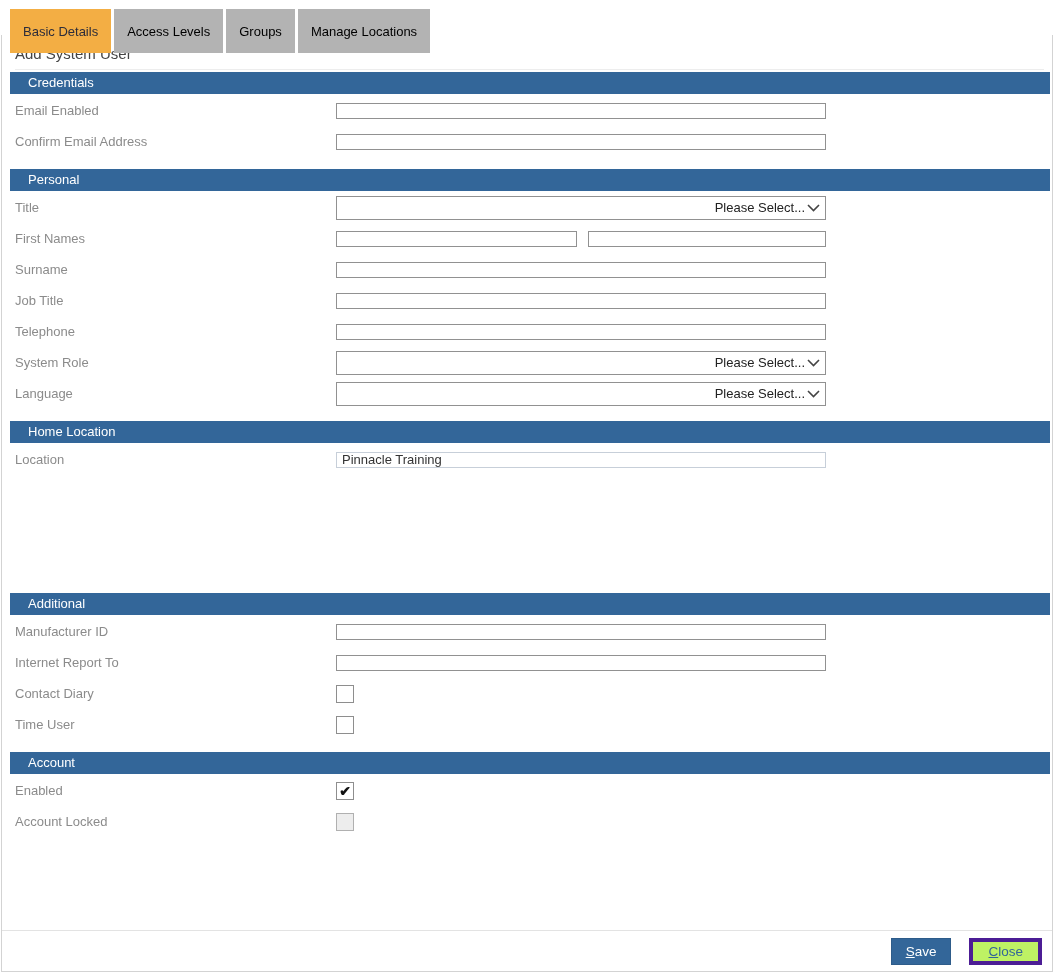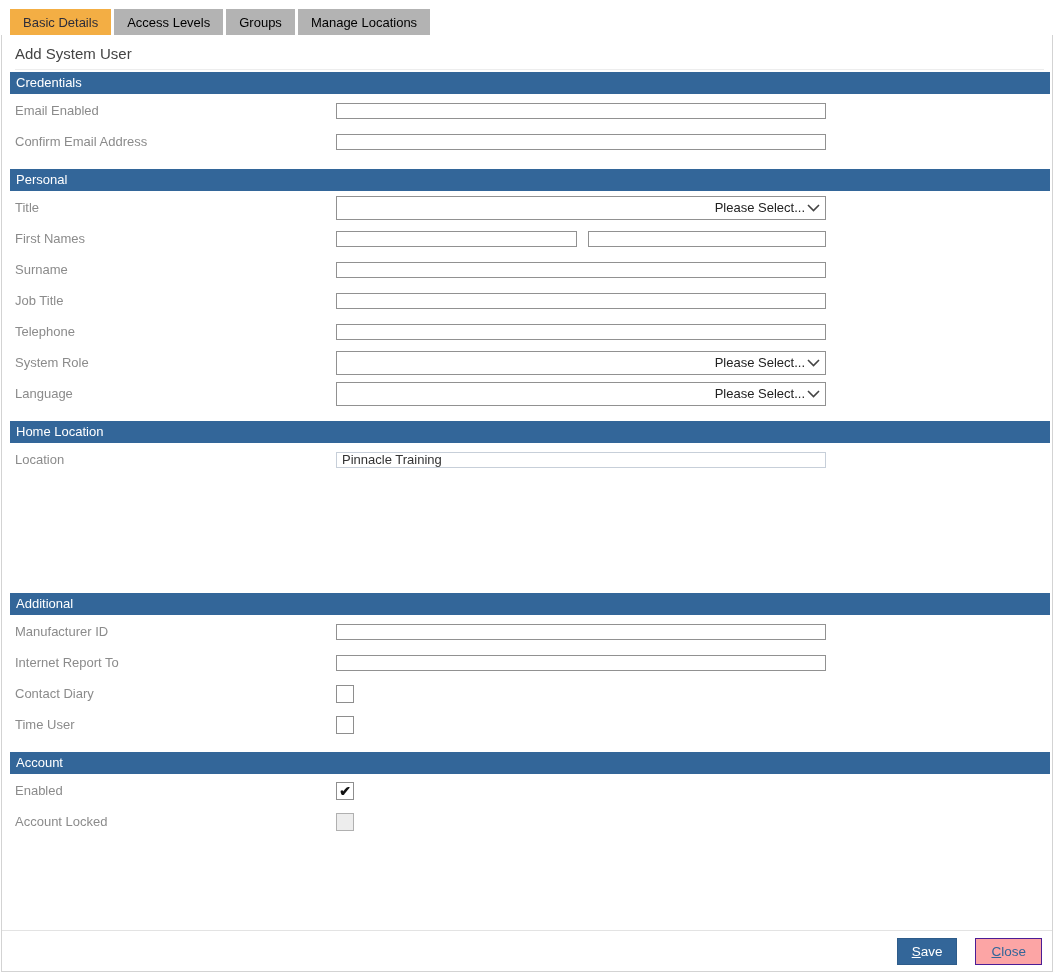--- a/index.html
+++ b/index.html
@@ -5,37 +5,37 @@
   :root{
     --blue:#336699; --orange:#f3ae44; --tabgray:#b3b3b3;
     --label:#8b8b8b; --border:#919191; --panelborder:#d3d3d3;
   }
   *{box-sizing:border-box;}
   html,body{margin:0;padding:0;}
   body{
     width:1054px;height:976px;position:relative;background:#fff;
     font-family:"Liberation Sans",sans-serif;overflow:hidden;
   }
-  .tab-strip{position:absolute;top:9px;left:10px;display:flex;gap:3px;height:26px;z-index:2;}
+  .tab-strip{position:absolute;top:9px;left:10px;display:flex;gap:3px;height:44px;z-index:2;}
   .tab{display:flex;align-items:center;padding:0 13px;font-size:13px;cursor:pointer;white-space:nowrap;}
   .tab.active{background:var(--orange);color:#2d2d3a;}
   .tab:not(.active){background:var(--tabgray);color:#000000;}
   .panel{
     position:absolute;top:35px;left:1px;right:1px;bottom:4px;background:#fff;
     border:1px solid var(--panelborder);border-top:none;
   }
   .title{
     margin:0 8px 0 13px;padding:10px 0 7px 0;font-size:15px;color:#444;
     border-bottom:1px solid #ededed;
   }
   .form-body{padding-top:2px;}
   .section{margin-bottom:12px;}
   .section-bar{
     height:22px;line-height:22px;background:var(--blue);color:#fff;
-    font-size:13px;padding-left:6px;margin:0 2px 0 8px;
+    font-size:13px;padding-left:18px;margin:0 2px 0 8px;
   }
   .rows{padding-top:1px;}
   .row{display:flex;align-items:center;height:31px;padding-left:13px;}
   .lbl{width:321px;font-size:13px;color:var(--label);flex:none;}
   .txt{
     width:490px;height:16px;border:1px solid var(--border);background:#fff;
     font-family:"Liberation Sans",sans-serif;font-size:13px;color:#333;padding:0 5px;outline:none;
   }
   .txt.light{border:1px solid #c7cfd9;}
   .pair{display:flex;width:490px;gap:11px;}
@@ -54,21 +54,21 @@
   .cb.disabled{background:#ededed;border-color:#b0b0b0;cursor:default;}
   .footer{
     position:absolute;left:0;right:0;bottom:0;height:41px;border-top:1px solid #e3e3e3;
     display:flex;align-items:center;justify-content:flex-end;gap:18px;padding-right:10px;background:#fff;
   }
   .btn{
     height:27px;font-family:"Liberation Sans",sans-serif;font-size:13.5px;cursor:pointer;
     display:flex;align-items:center;justify-content:center;
   }
   .btn-save{background:var(--blue);border:1px solid #2e5c8a;color:#fff;padding:0 14px;}
-  .btn-close{background:#fca5a5;border:1px solid #4c1d95;color:var(--blue);padding:0 15px;}
+  .btn-close{background:#bef264;border:4px solid #4c1d95;color:var(--blue);padding:0 15px;}
 </style>
 </head>
 <body>
 
 <div class="tab-strip">
     <div class="tab active">Basic Details</div>
     <div class="tab">Access Levels</div>
     <div class="tab">Groups</div>
     <div class="tab">Manage Locations</div>
   </div>

